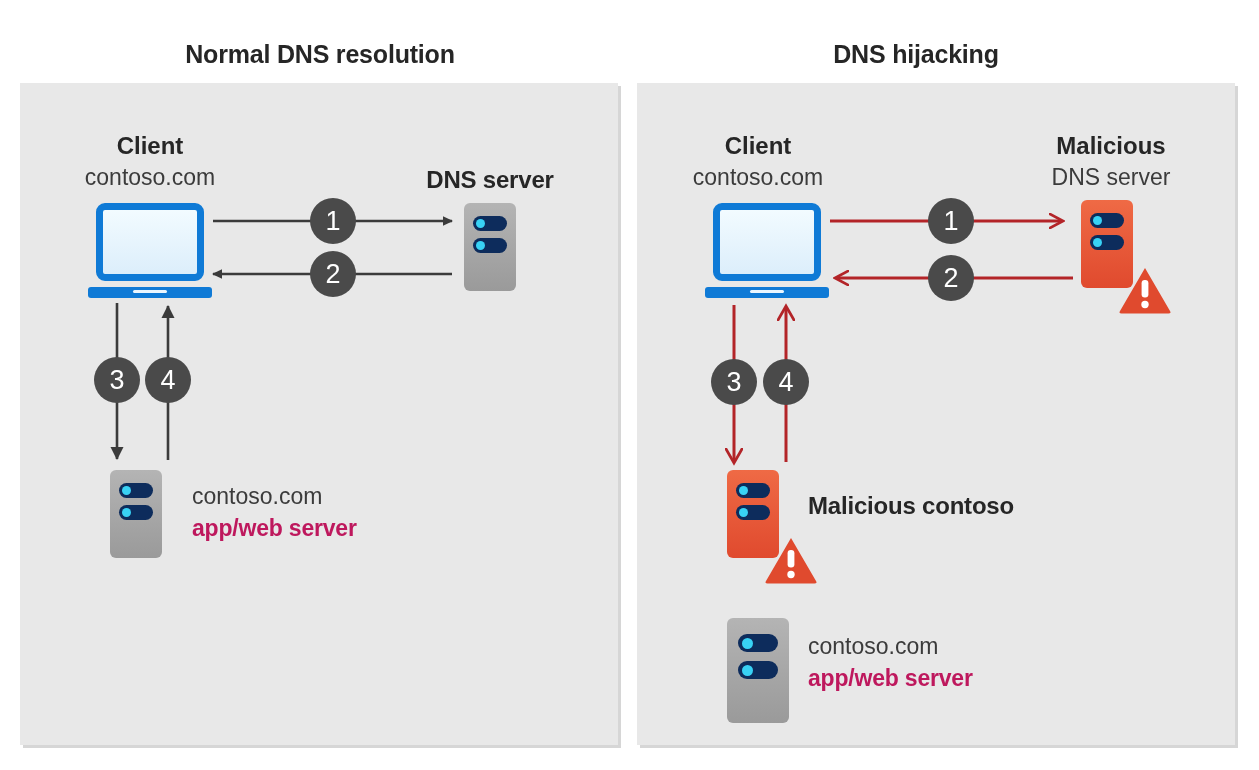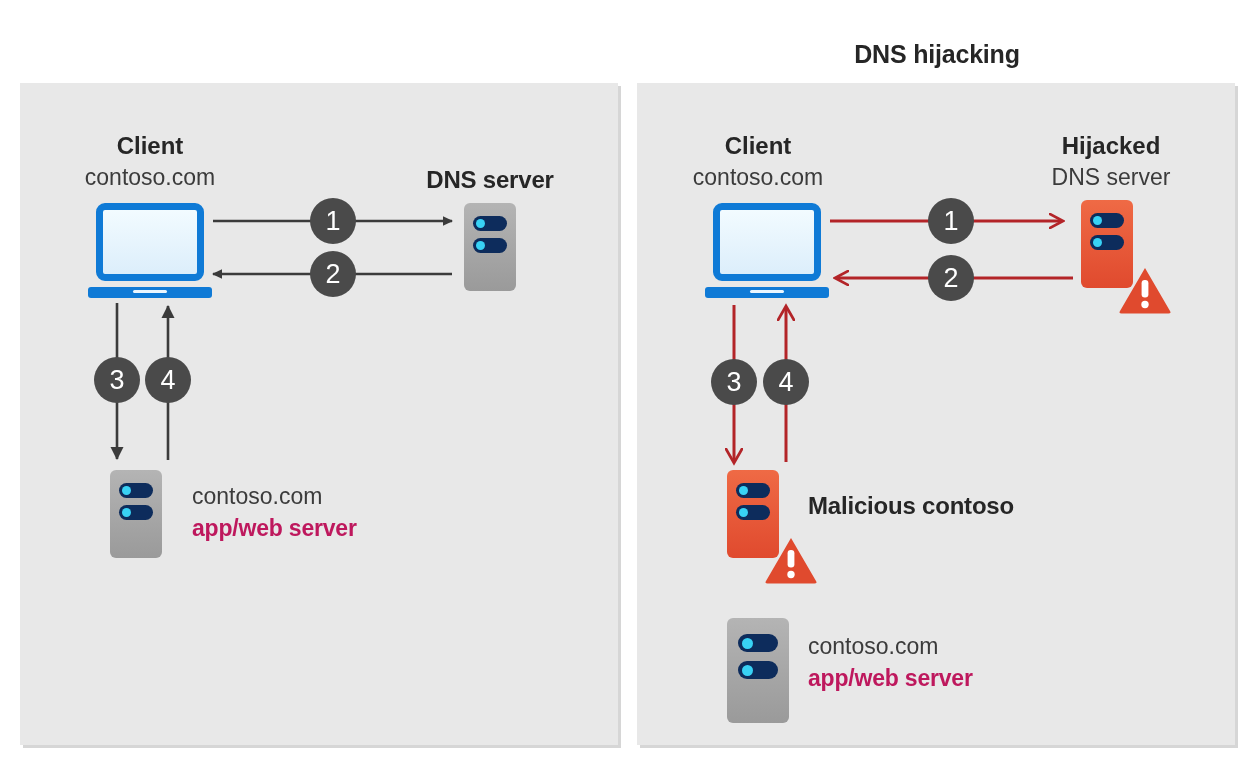--- a/index.html
+++ b/index.html
@@ -24,21 +24,21 @@
   .panel-title {
     position: absolute;
     font-size: 25px;
     font-weight: bold;
     color: #262626;
     text-align: center;
     letter-spacing: -0.2px;
     white-space: nowrap;
   }
   #title-left  { left: 20px;  top: 40px; width: 600px; }
-  #title-right { left: 637px; top: 40px; width: 600px; }
+  #title-right { left: 616px; top: 40px; width: 600px; }
 
   
   .panel {
     position: absolute;
     background: #e8e8e8;
     box-shadow: 3px 3px 0 0 rgba(0,0,0,0.16);
     top: 83px;
     height: 662px;
   }
   #panel-left  { left: 20px;  width: 598px; }
@@ -132,20 +132,21 @@
   }
 
   
   .arrows { position: absolute; left: 0; top: 0; width: 1259px; height: 770px; pointer-events: none; }
 </style>
 </head>
 <body>
 
 <div class="canvas">
 
+  <div class="panel-title" id="title-left">Normal DNS resolution</div>
   <div class="panel-title" id="title-right">DNS hijacking</div>
 
   <div class="panel" id="panel-left"></div>
 
   <div class="panel" id="panel-right"></div>
 
   <svg class="arrows" viewBox="0 0 1259 770" width="1259" height="770" xmlns="http://www.w3.org/2000/svg">
     <defs>
       <marker id="ah-dark-r" markerWidth="11" markerHeight="11" refX="9" refY="5.5" orient="auto" markerUnits="userSpaceOnUse">
         <path d="M0,0.8 L10,5.5 L0,10.2 Z" fill="#3b3b3b"></path>
@@ -245,21 +246,21 @@
     <div class="line2">contoso.com</div>
   </div>
 
   <div class="laptop" style="left:705px; top:203px;">
     <div class="lid"></div>
     <div class="base"></div>
     <div class="notch"></div>
   </div>
 
   <div class="stacked" style="left:1011px; top:131px; width:200px;">
-    <div class="line1">Hijacked</div>
+    <div class="line1">Malicious</div>
     <div class="line2">DNS server</div>
   </div>
 
   <div class="server orange" style="left:1081px; top:200px;">
     <div class="body"></div>
     <div class="pill p1">
         <div class="dot"></div>
       </div>
     <div class="pill p2">
         <div class="dot"></div>

